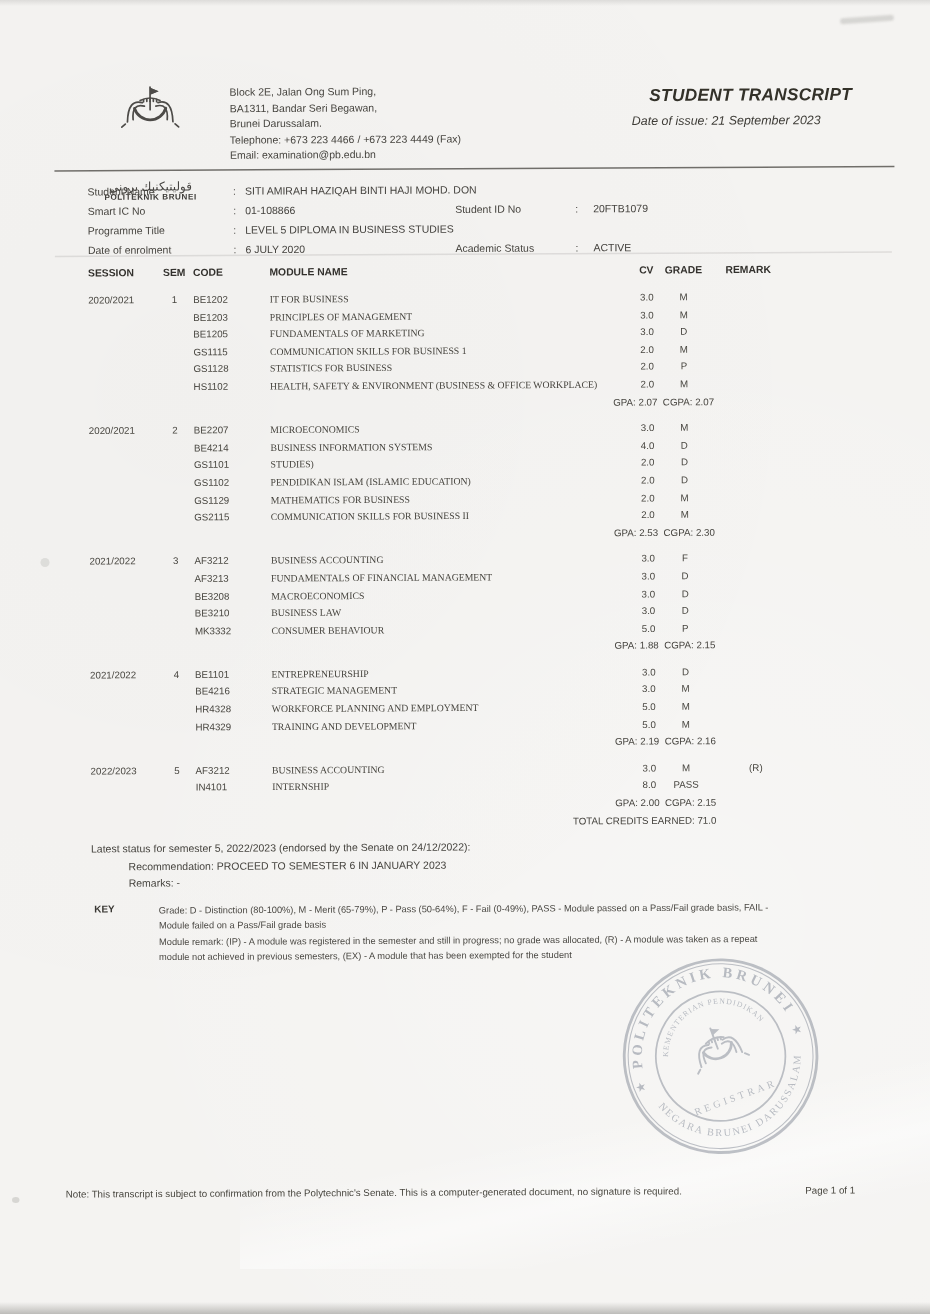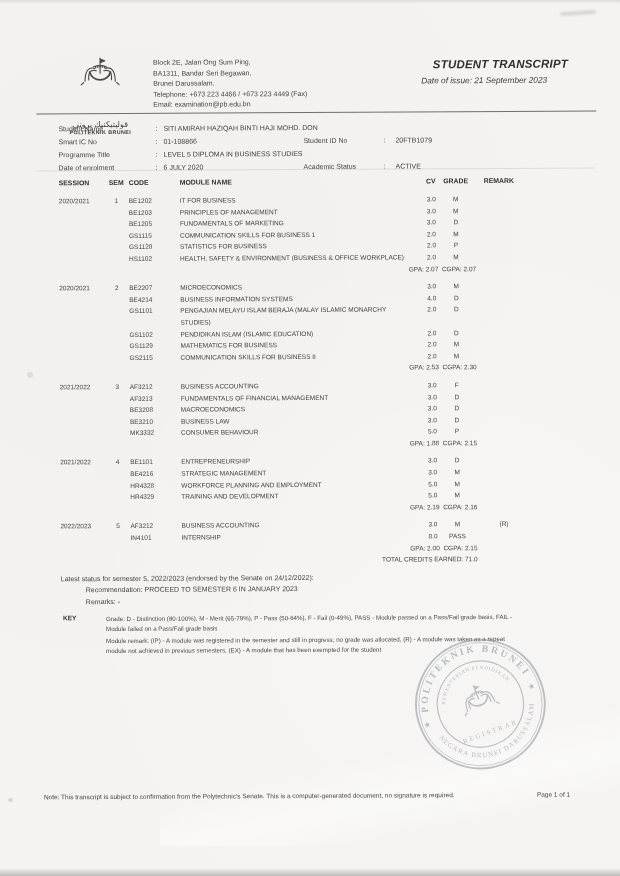--- a/index.html
+++ b/index.html
@@ -55,21 +55,21 @@
   .thead .c4{text-align:right;}
   .thead .c5{text-align:center;}
   .thead .c6{padding-left:8px;}
   .trow{display:grid;grid-template-columns:45px 25px 51px 230px 26px 40px 1fr;
     font-size:6.5px;line-height:11.6px;color:#47453f;}
   .tc{white-space:nowrap;}
   .c1{text-align:center;}
   .c4{text-align:right;}
   .c5{text-align:center;}
   .trow .c6{padding-left:22px;}
-  .mn-line{line-height:11.6px;white-space:nowrap;}
+  .mn-line{line-height:11.6px;white-space:nowrap;font-family:Liberation Serif, serif;}
   .sblock{margin-bottom:6px;}
   .gpa-line{font-size:6.5px;line-height:11.6px;text-align:right;padding-right:48px;
     white-space:pre;color:#45433e;}
 
   
   .status-block{margin-top:6px;font-size:7px;line-height:11.5px;color:#45433e;}
   .status-l2,.status-l3{padding-left:25px;}
   .key-block{display:grid;grid-template-columns:45px 1fr;margin-top:7px;}
   .key-label{font-size:6.6px;font-weight:bold;color:#3a3834;padding-left:2px;}
   .key-para{margin:0 0 2px 0;font-size:6.2px;line-height:9.8px;color:#4a4843;}
@@ -266,21 +266,20 @@
               </div>
               <span class="tc c4">4.0</span>
               <span class="tc c5">D</span>
               <span class="tc c6"></span>
             </div>
             <div class="trow">
               <span class="tc c0"></span>
               <span class="tc c1"></span>
               <span class="tc c2">GS1101</span>
               <div class="tc c3">
-                <div class="mn-line">PENGAJIAN MELAYU ISLAM BERAJA (MALAY ISLAMIC MONARCHY</div>
                 <div class="mn-line">STUDIES)</div>
               </div>
               <span class="tc c4">2.0</span>
               <span class="tc c5">D</span>
               <span class="tc c6"></span>
             </div>
             <div class="trow">
               <span class="tc c0"></span>
               <span class="tc c1"></span>
               <span class="tc c2">GS1102</span>

